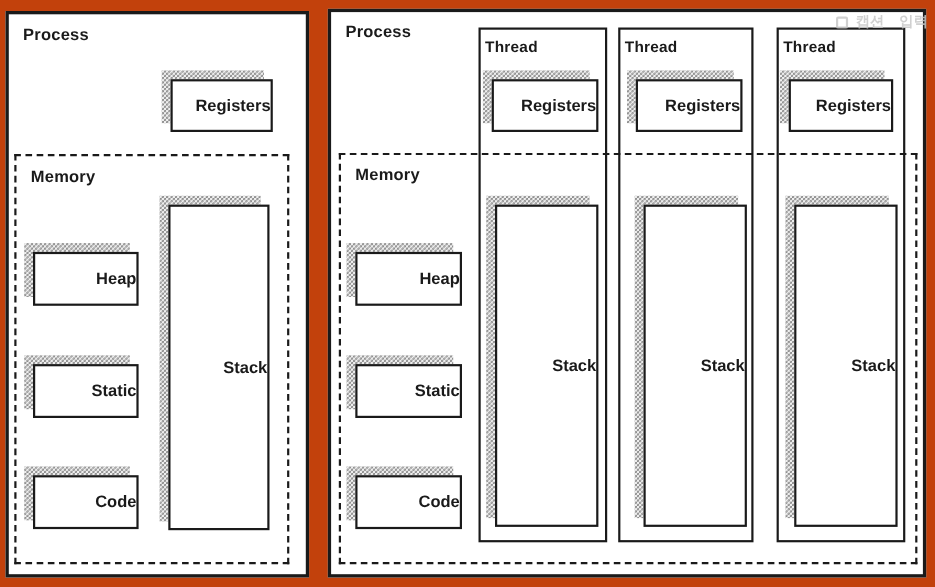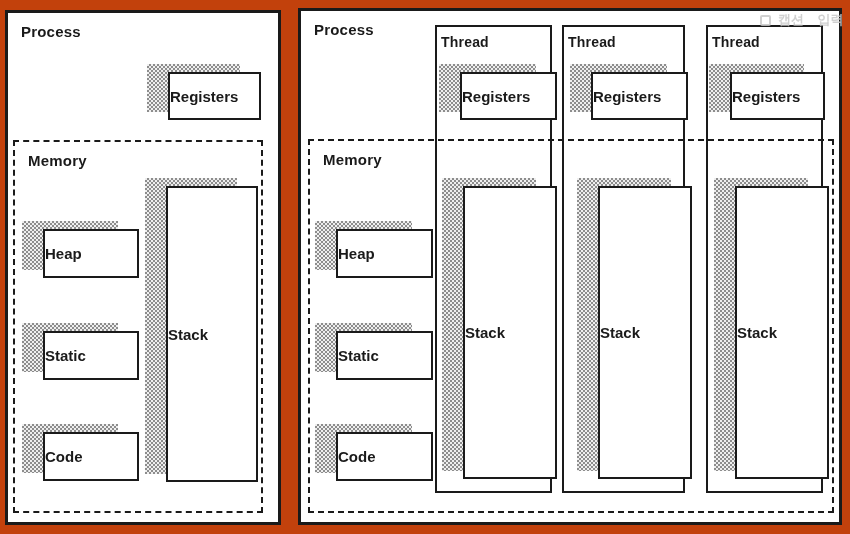--- a/index.html
+++ b/index.html
@@ -28,22 +28,22 @@
     background-color:var(--shadow-light);
     background-image:
       linear-gradient(45deg,var(--shadow-dark) 25%,transparent 25%,transparent 75%,var(--shadow-dark) 75%),
       linear-gradient(45deg,var(--shadow-dark) 25%,transparent 25%,transparent 75%,var(--shadow-dark) 75%);
     background-position:0 0,2px 2px;
     background-size:4px 4px;
   }
   .sbox .face{
     position:absolute;left:0;top:0;width:100%;height:100%;
     background:#fff;border:2.5px solid var(--line);
-    display:flex;align-items:center;justify-content:flex-start;
-    font-weight:700;font-size:15px;white-space:nowrap;margin-left:13px;
+    display:flex;align-items:center;justify-content:flex-end;
+    font-weight:700;font-size:15px;white-space:nowrap;
   }
   .watermark{
     position:absolute;left:760px;top:10px;height:20px;z-index:6;
     display:flex;align-items:center;gap:7px;
     color:var(--watermark);font-size:13px;font-weight:700;
     opacity:.85;white-space:nowrap;
   }
   .wm-square{width:11px;height:11px;border:2px solid var(--watermark);border-radius:2px;flex:0 0 auto;}
   .wm-text{word-spacing:10px;}
   .wm-dot{font-size:11px;line-height:1;}

